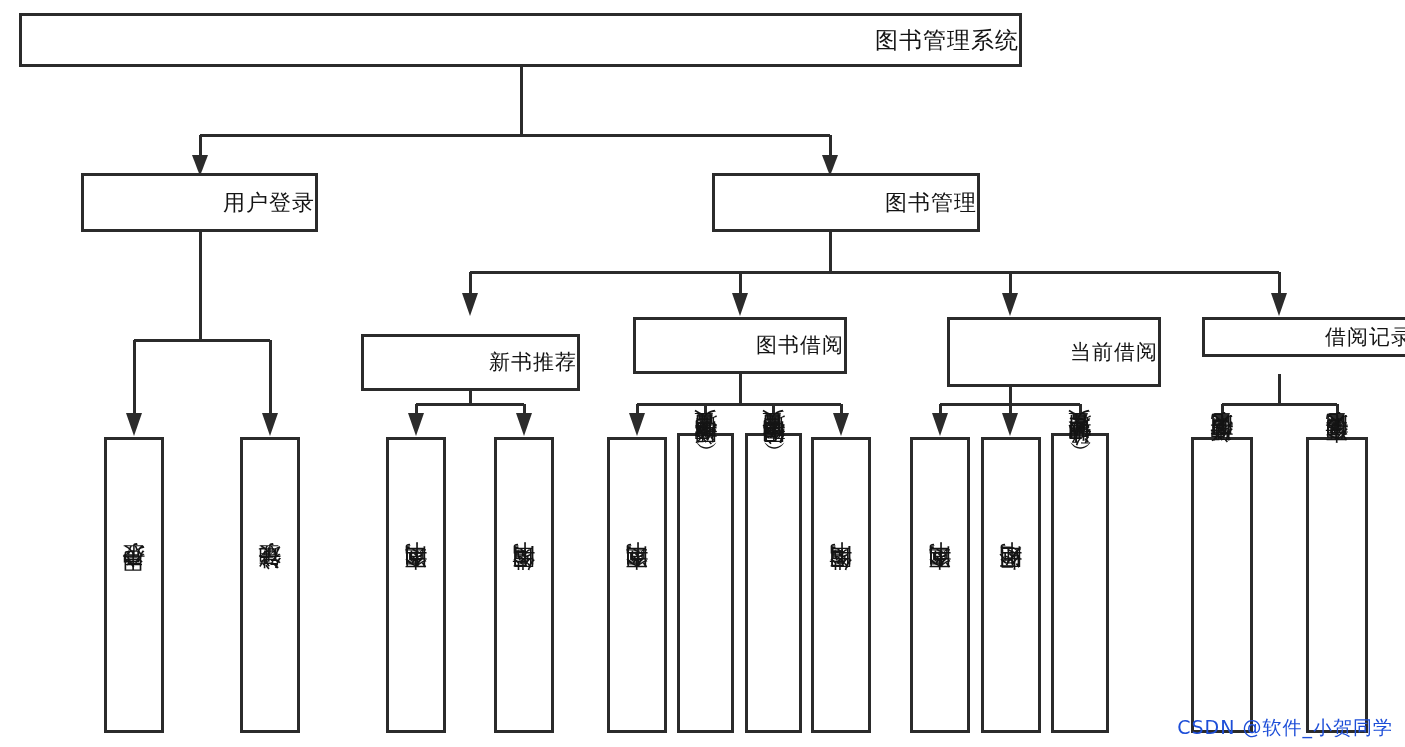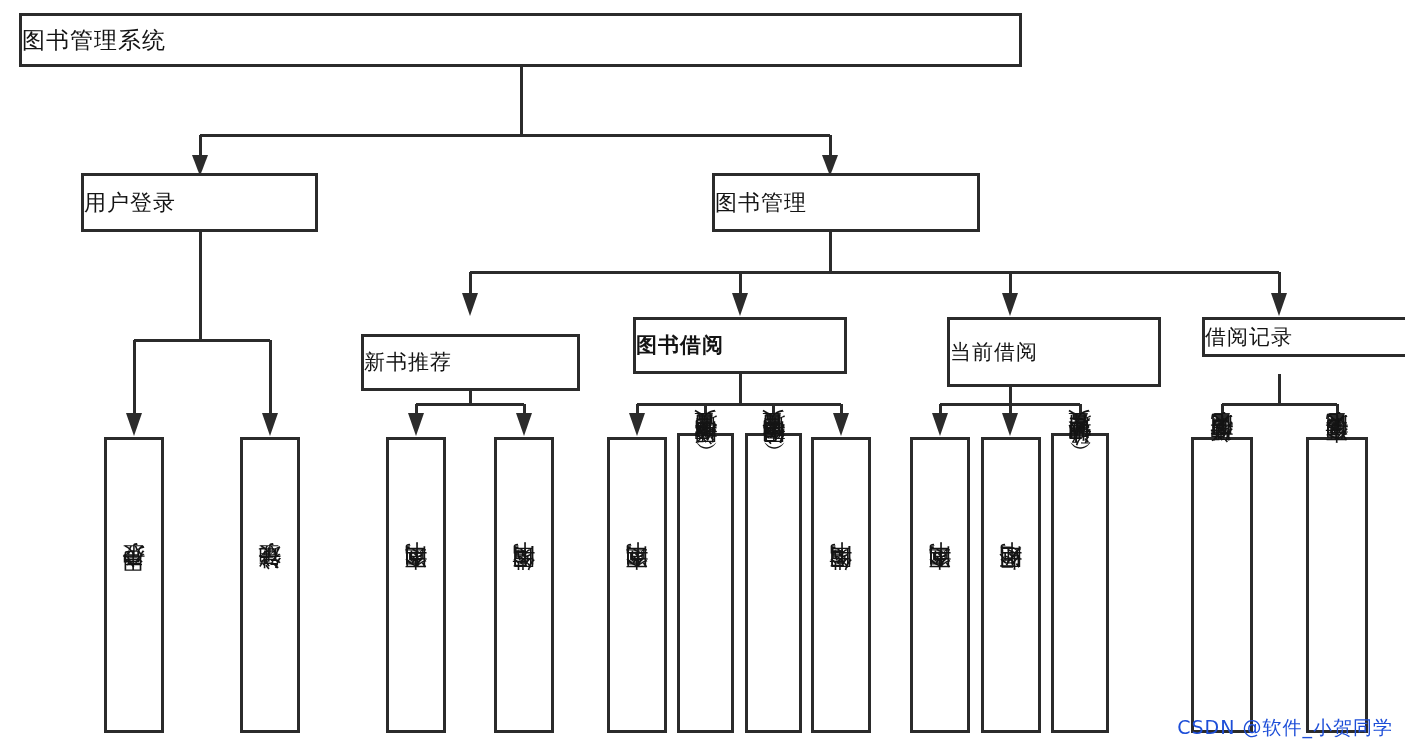--- a/index.html
+++ b/index.html
@@ -31,21 +31,21 @@
   #connectors polygon{ fill:#2b2b2b; }
 
   
   .node{
     position:absolute;
     box-sizing:border-box;
     background:#ffffff;
     border:3px solid #2b2b2b;
     display:flex;
     align-items:center;
-    justify-content:flex-start;
+    justify-content:flex-end;
     z-index:3;
   }
   .node .label{
     font-size:22px;
     line-height:1.15;
     letter-spacing:1px;
     color:#141414;
     white-space:nowrap;
     text-align:center;
   }
@@ -164,21 +164,21 @@
   </div>
 
   <div class="node mid" style="left:712px;top:173px;width:268px;height:59px;">
     <span class="label">图书管理</span>
   </div>
 
   <div class="node sub" style="left:361px;top:334px;width:219px;height:57px;">
     <span class="label">新书推荐</span>
   </div>
 
-  <div class="node sub" style="left:633px;top:317px;width:214px;height:57px;font-weight:bold;">
+  <div class="node sub" style="left:633px;top:317px;width:214px;height:57px;">
     <span class="label">图书借阅</span>
   </div>
 
   <div class="node sub" style="left:947px;top:317px;width:214px;height:70px;">
     <span class="label">当前借阅</span>
   </div>
 
   <div class="node sub" style="left:1202px;top:317px;width:214px;height:40px;">
     <span class="label">借阅记录</span>
   </div>

